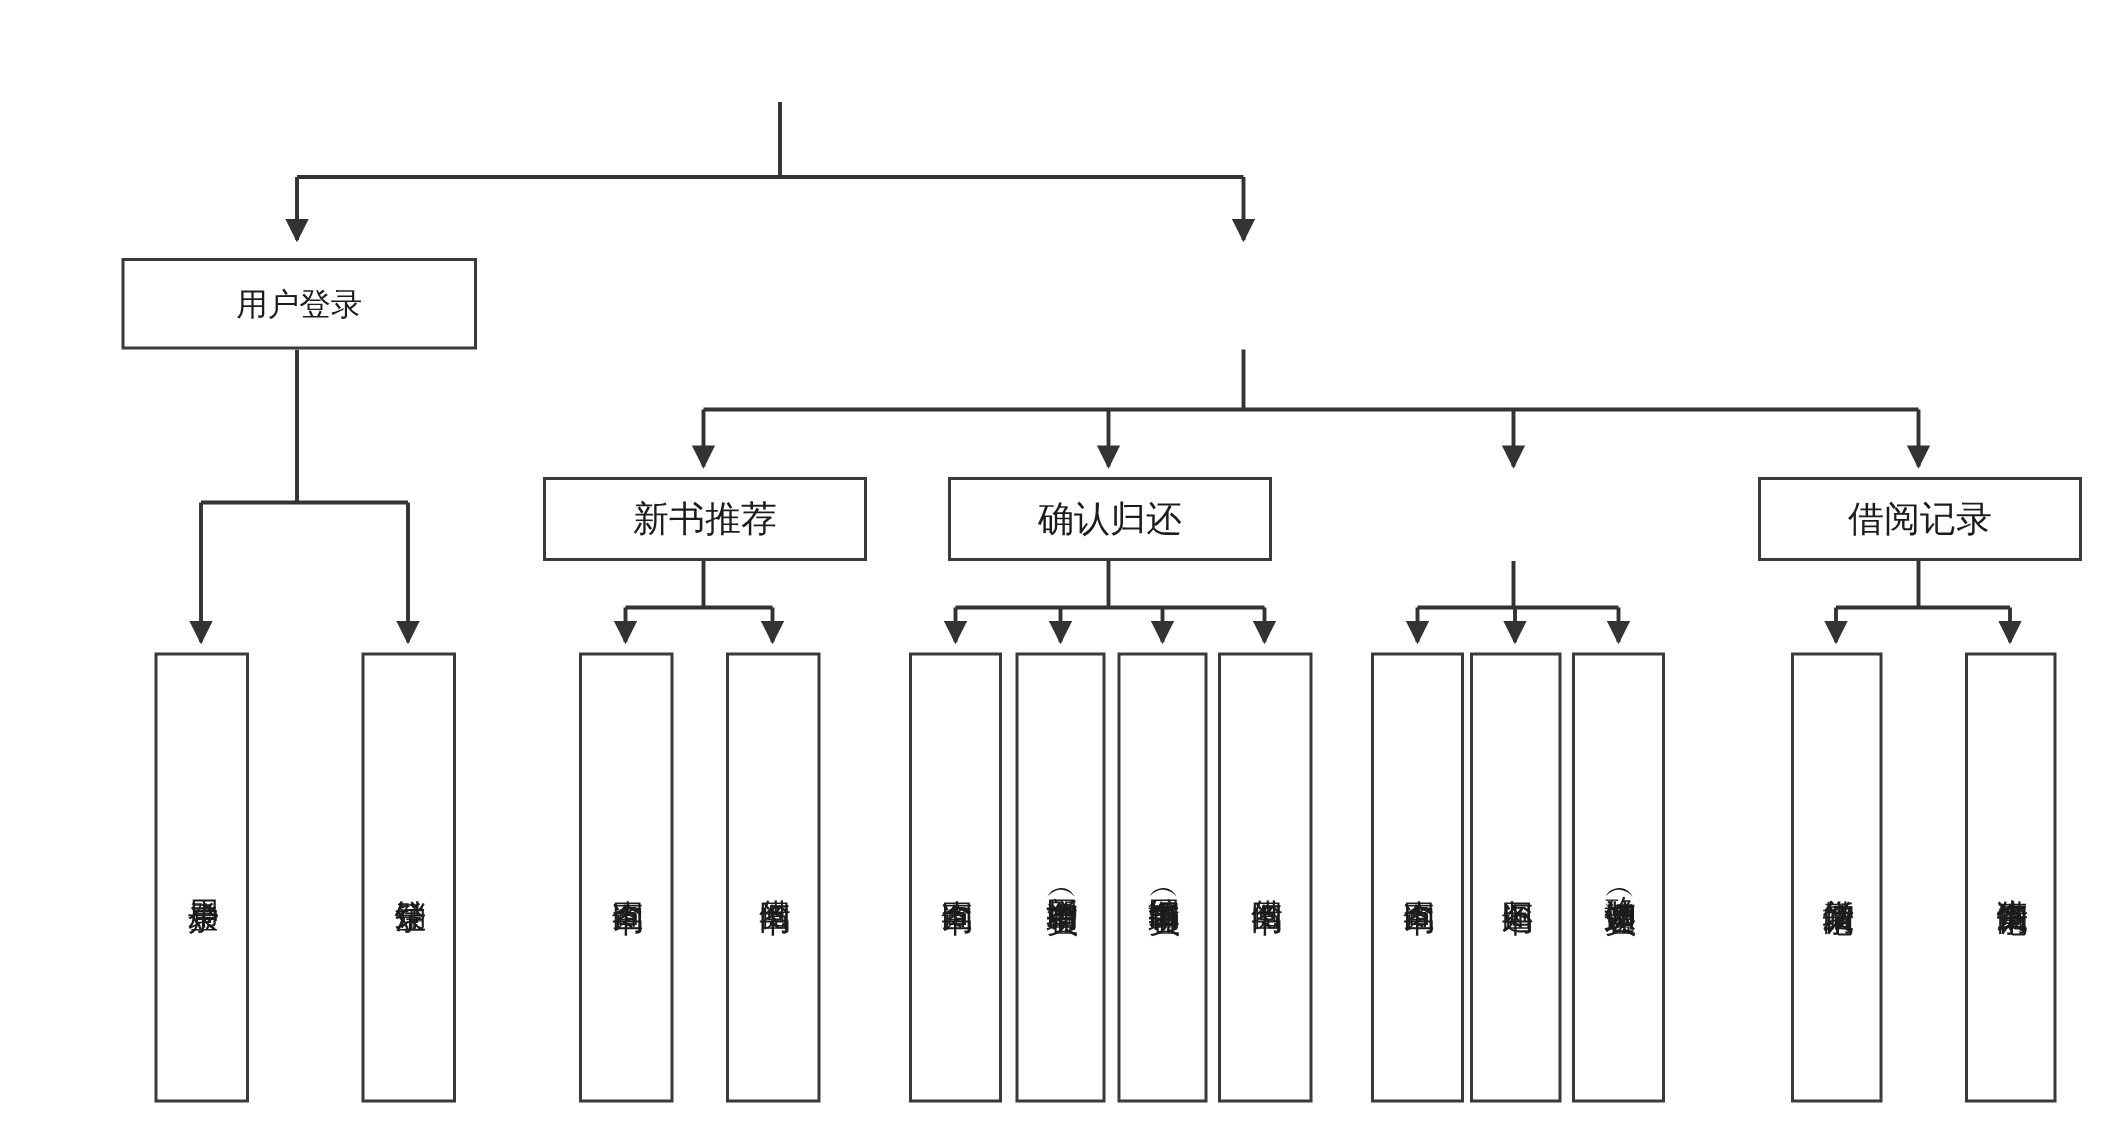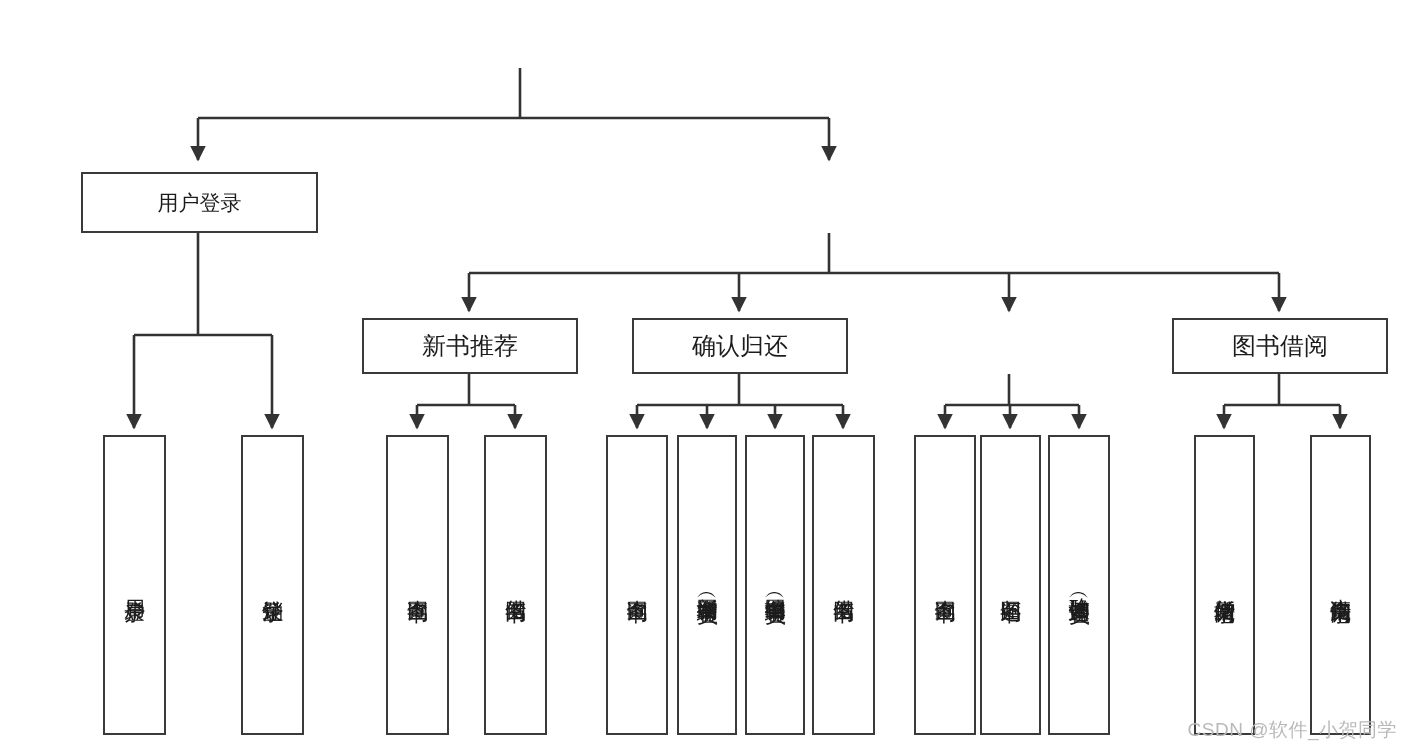--- a/index.html
+++ b/index.html
@@ -102,21 +102,21 @@
       <path d="M 1224 405 L 1224 428" marker-end="url(#arrow)"></path>
       <path d="M 1340 405 L 1340 428" marker-end="url(#arrow)"></path>
     </g>
   </svg>
 
 
   <div class="node level1" style="left:81px;top:172px;width:237px;height:61px;">用户登录</div>
 
   <div class="node level2" style="left:362px;top:318px;width:216px;height:56px;">新书推荐</div>
   <div class="node level2" style="left:632px;top:318px;width:216px;height:56px;">确认归还</div>
-  <div class="node level2" style="left:1172px;top:318px;width:216px;height:56px;">图书借阅</div>
+  <div class="node level2" style="left:1172px;top:318px;width:216px;height:56px;">借阅记录</div>
 
   <div class="node leaf" style="left:103px;top:435px;width:63px;height:300px;">
     <span class="leaf-text">用户登录</span>
   </div>
   <div class="node leaf" style="left:241px;top:435px;width:63px;height:300px;">
     <span class="leaf-text">注销登录</span>
   </div>
 
   <div class="node leaf" style="left:386px;top:435px;width:63px;height:300px;">
     <span class="leaf-text">查询图书</span>
@@ -148,15 +148,14 @@
     <span class="leaf-text">确认归还（管理员）</span>
   </div>
 
   <div class="node leaf" style="left:1194px;top:435px;width:61px;height:300px;">
     <span class="leaf-text">新增借阅记录</span>
   </div>
   <div class="node leaf" style="left:1310px;top:435px;width:61px;height:300px;">
     <span class="leaf-text">查询借阅记录</span>
   </div>
 
-  <div id="watermark">CSDN @软件_小贺同学</div>
 
 </div>
 
 </body></html>

